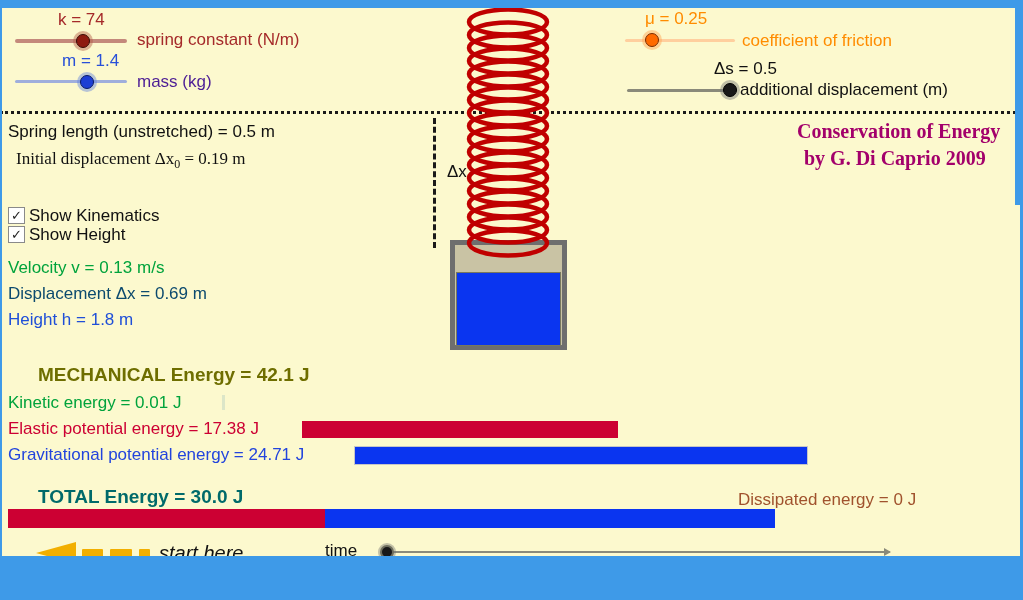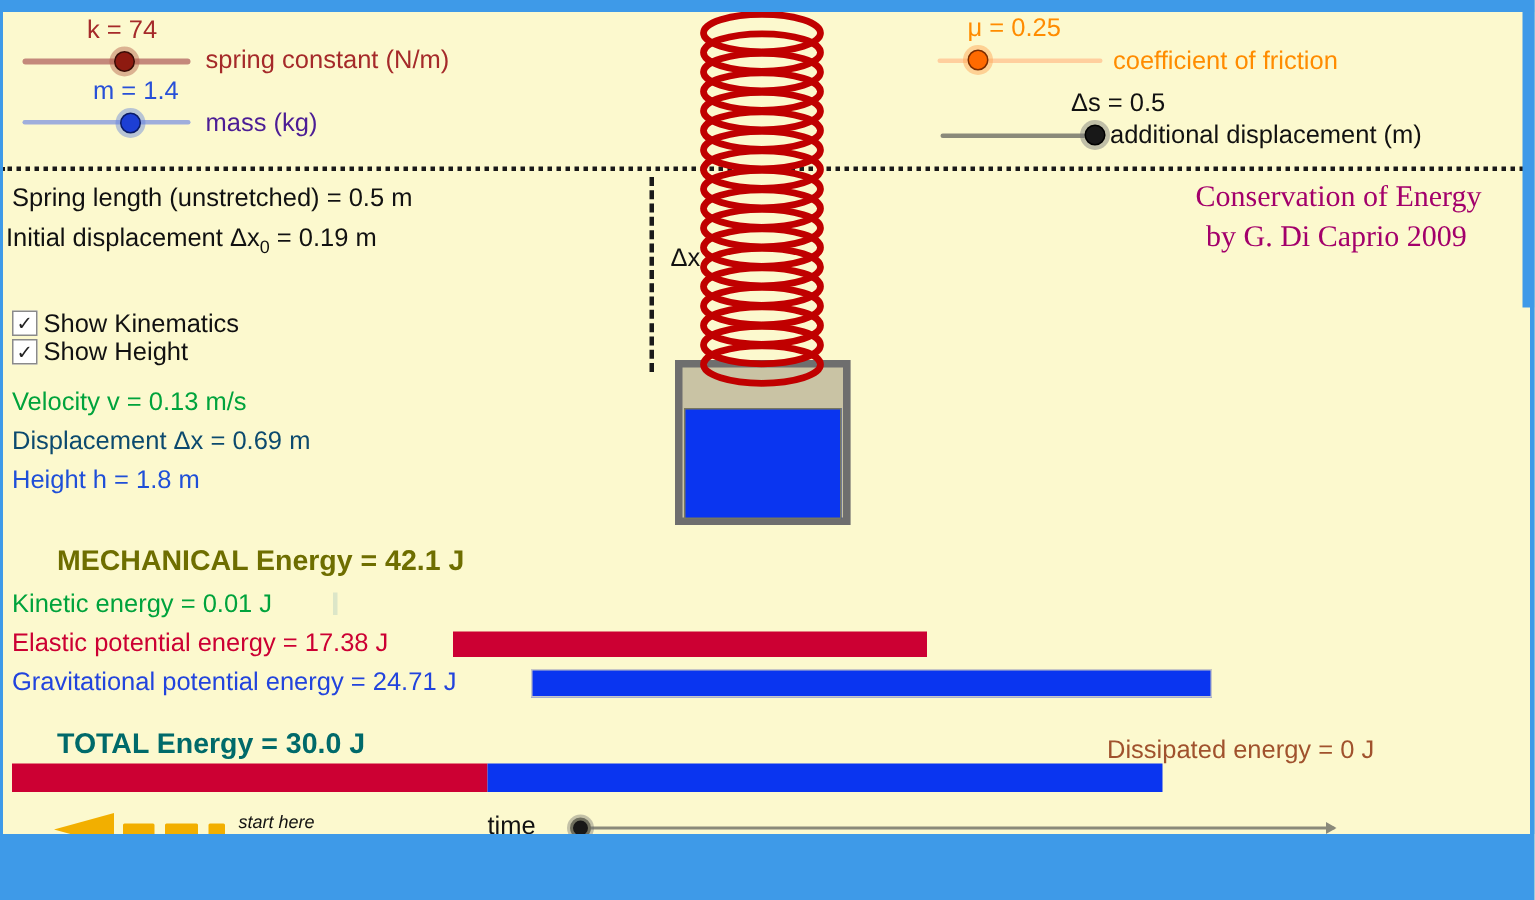--- a/index.html
+++ b/index.html
@@ -10,21 +10,21 @@
   }
   .edge { position:absolute; background:#3E9AE8; z-index:50; }
   .txt  { position:absolute; white-space:nowrap; font-size:17px; line-height:1.2; }
   .bold { font-weight:bold; font-size:19px; }
   .track { position:absolute; border-radius:2px; }
   .knob  { position:absolute; width:14px; height:14px; border-radius:50%; box-sizing:border-box; z-index:5; }
   .cbox  { position:absolute; width:15px; height:15px; background:#fff; border:1px solid #8a8a8a;
            font-size:13px; line-height:15px; text-align:center; color:#222; box-sizing:content-box; }
   .bar   { position:absolute; }
   .dash-seg { position:absolute; height:9px; background:#F2AF00; border-radius:1px; }
-  .serif-title { position:absolute; font-family:"Liberation Serif", serif; font-weight:normal;
+  .serif-title { position:absolute; font-family:"Liberation Serif", serif; font-weight:bold;
                  font-size:20px; color:#A3006B; white-space:nowrap; }
   .dotted-rule { position:absolute; left:0; top:111px; width:1016px; border-top:3px dotted #1a1a1a; }
   .dx-line { position:absolute; left:433px; top:118px; height:130px; border-left:3px dashed #1a1a1a; }
   sub { font-size:12px; }
 </style>
 </head>
 <body>
 
 <div class="page">
 
@@ -44,21 +44,21 @@
   <div class="txt" style="left:742px; top:31px; color:#FF8C00;">coefficient of friction</div>
 
   <div class="txt" style="left:714px; top:59px; color:#111;">Δs = 0.5</div>
   <div class="track" style="left:627px; top:89px; width:110px; height:3px; background:#8A8A7A;"></div>
   <div class="knob" style="left:723px; top:83px; background:#181818; border:1.5px solid #000; box-shadow:0 0 0 3px rgba(120,120,120,0.45);"></div>
   <div class="txt" style="left:740px; top:80px; color:#111;">additional displacement (m)</div>
 
   <div class="dotted-rule"></div>
 
   <div class="txt" style="left:8px; top:122px;">Spring length (unstretched) = 0.5 m</div>
-  <div class="txt" style="left:4px; top:149px;"><span>Initial displacement Δx</span><sub>0</sub><span> = 0.19 m</span></div>
+  <div class="txt" style="left:16px; top:149px;font-family:Liberation Serif, serif;"><span>Initial displacement Δx</span><sub>0</sub><span> = 0.19 m</span></div>
 
   <div class="cbox" style="left:8px; top:207px;">✓</div>
   <div class="txt" style="left:29px; top:206px;">Show Kinematics</div>
   <div class="cbox" style="left:8px; top:226px;">✓</div>
   <div class="txt" style="left:29px; top:225px;">Show Height</div>
 
   <div class="txt" style="left:8px; top:258px; color:#00A33C;">Velocity v = 0.13 m/s</div>
   <div class="txt" style="left:8px; top:284px; color:#0c4a6e;">Displacement Δx = 0.69 m</div>
   <div class="txt" style="left:8px; top:310px; color:#1F4FD8;">Height h = 1.8 m</div>
 
@@ -111,21 +111,21 @@
   <div class="txt" style="left:738px; top:490px; color:#A0522D;">Dissipated energy = 0 J</div>
 
   <div class="bar" style="left: 8px; top: 509px; height: 19px; background: rgb(204, 0, 51); width: 317px;"></div>
   <div class="bar" style="left: 325px; top: 509px; height: 19px; background: rgb(10, 53, 240); width: 450px;"></div>
 
   <div style="position:absolute; left:36px; top:542px; width:0; height:0;
               border-top:11px solid transparent; border-bottom:11px solid transparent; border-right:40px solid #F2AF00;"></div>
   <div class="dash-seg" style="left:82px; top:549px; width:21px;"></div>
   <div class="dash-seg" style="left:110px; top:549px; width:22px;"></div>
   <div class="dash-seg" style="left:139px; top:549px; width:11px;"></div>
-  <div class="txt" style="left:159px; top:541px; font-style:italic; font-size:12px;">start here</div>
+  <div class="txt" style="left:159px; top:541px; font-style:italic; font-size:20px;">start here</div>
 
   <div class="txt" style="left:325px; top:541px;">time</div>
   <div class="track" style="left:385px; top:551px; width:505px; height:2px; background:#8A8A7A;"></div>
   <div style="position:absolute; left:884px; top:548px; width:0; height:0;
               border-top:4px solid transparent; border-bottom:4px solid transparent; border-left:7px solid #8A8A7A;"></div>
   <div class="knob" style="left:380px; top:545px; background:#181818; border:2px solid #6e6e5e; box-shadow:0 0 0 2px rgba(110,110,110,0.4);"></div>
 
   <div class="edge" style="left:0; top:0; width:1023px; height:8px;"></div>
   <div class="edge" style="left:0; top:591px; width:1023px; height:9px;"></div>
   <div class="edge" style="left:0; top:0; width:2px; height:600px;"></div>

